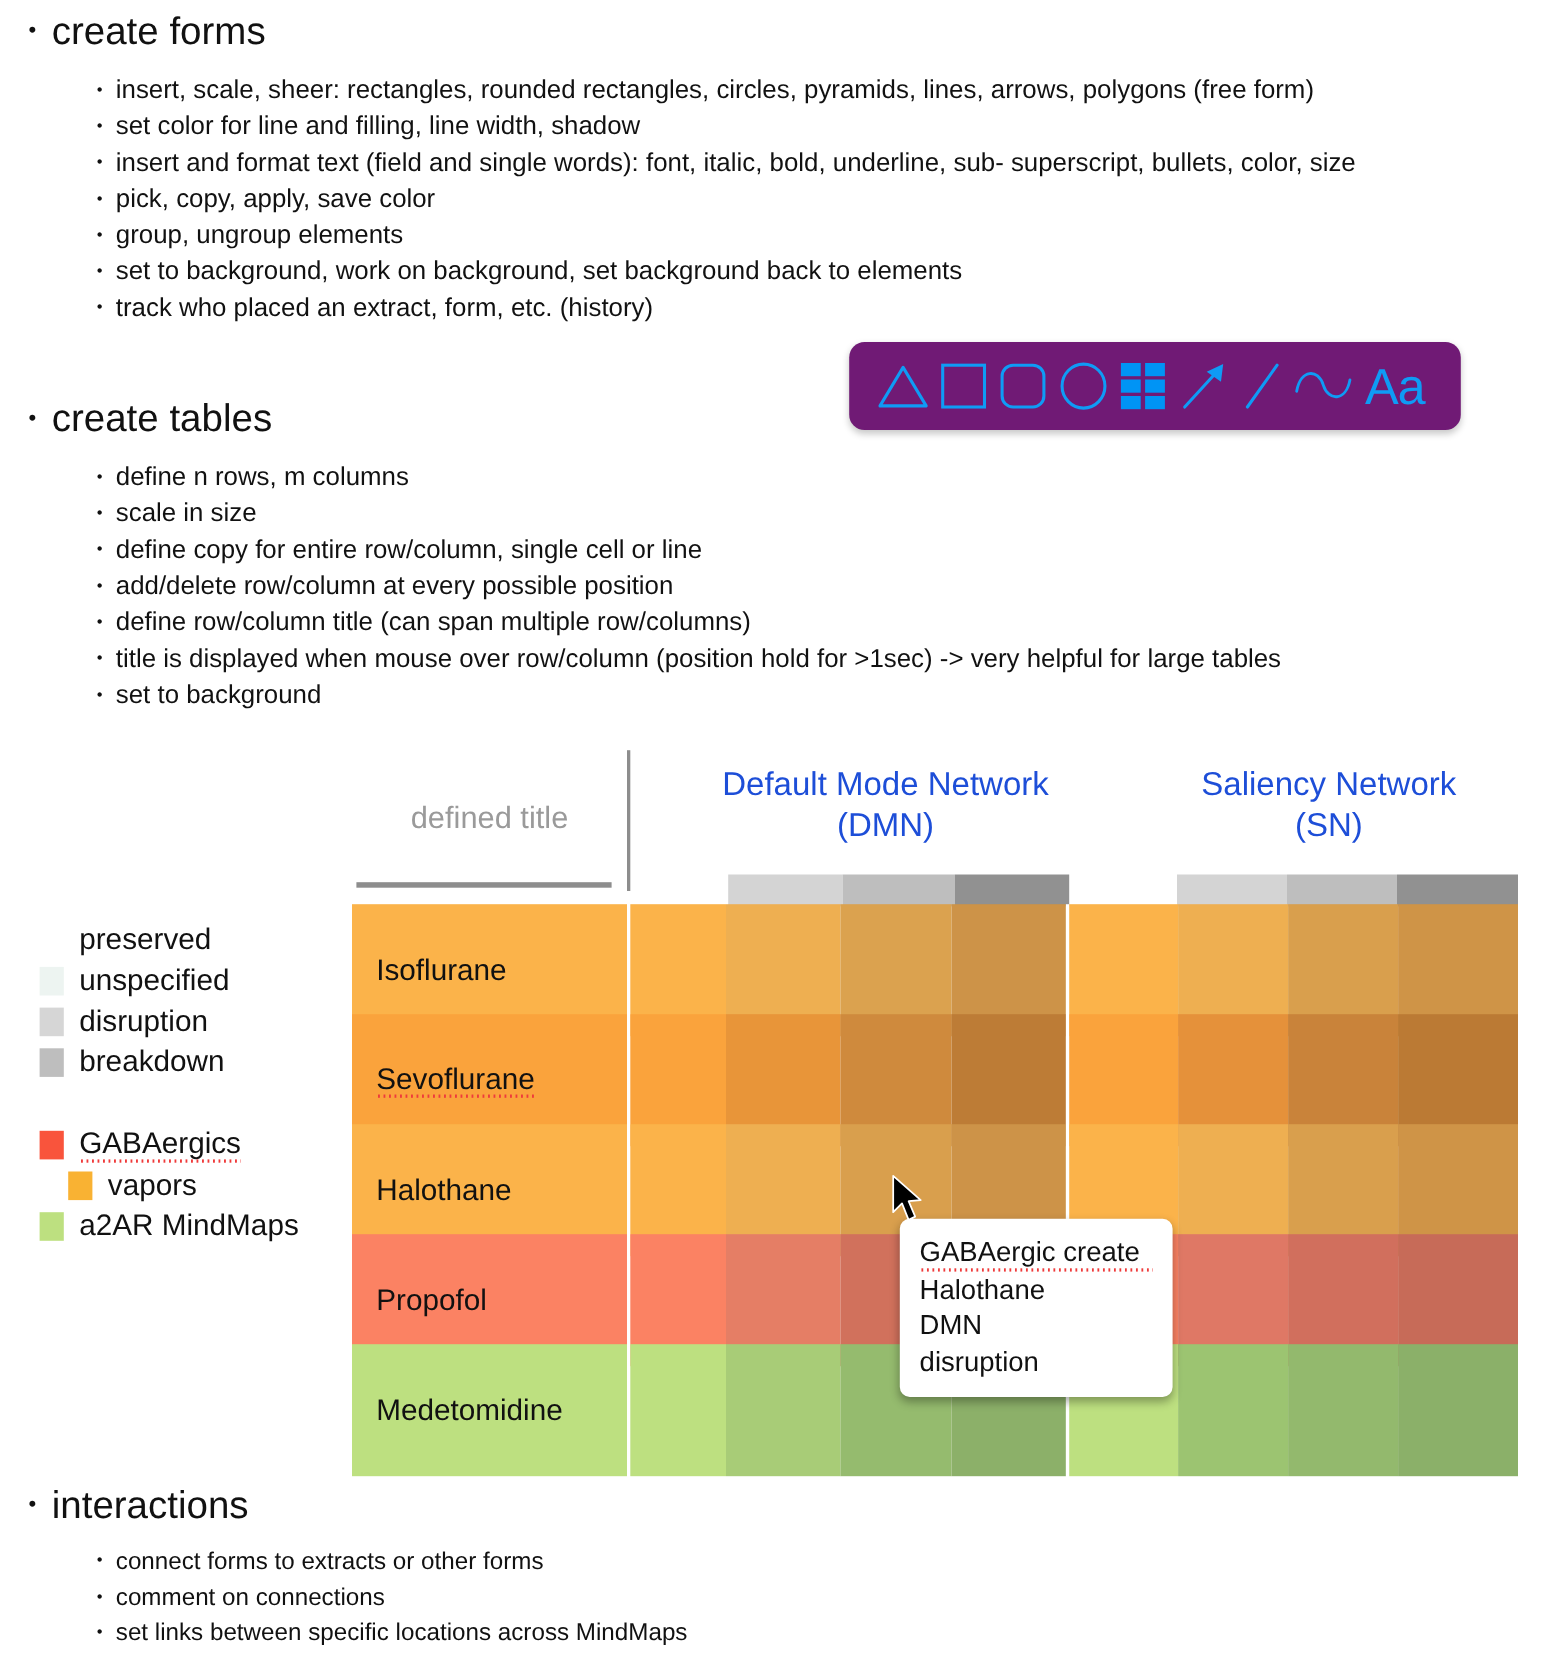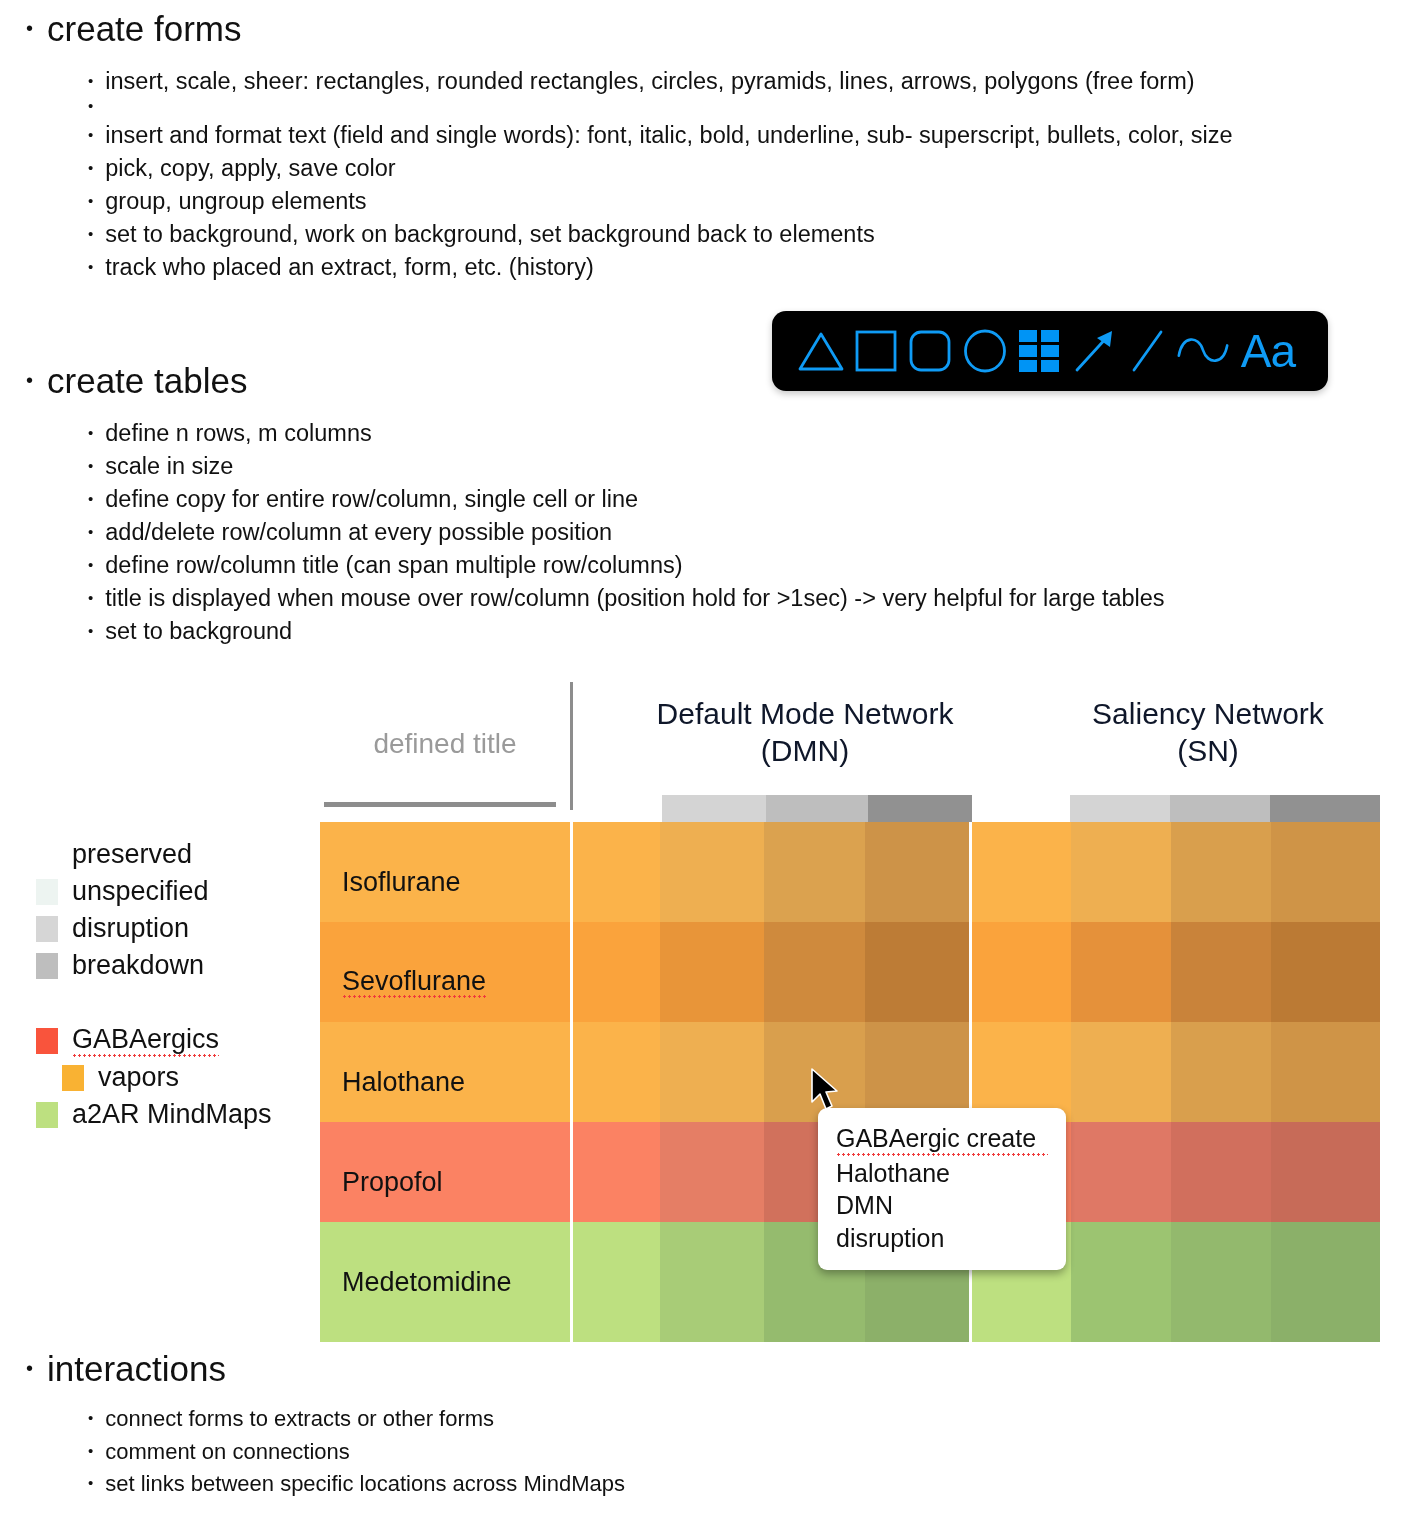--- a/index.html
+++ b/index.html
@@ -57,21 +57,21 @@
   #sec-interactions .sublist { margin-left: 62px; margin-top: 14px; }
   #sec-interactions .sublist li { font-size: 22px; line-height: 1.47; }
 
   
   #shape-toolbar {
     position: absolute;
     left: 772px;
     top: 311px;
     width: 556px;
     height: 80px;
-    background: #000000;
+    background: #701a75;
     border-radius: 14px;
     box-shadow: 0 3px 7px rgba(0,0,0,0.22);
     display: flex;
     align-items: center;
     justify-content: space-between;
     padding: 0 22px;
     box-sizing: border-box;
   }
   #shape-toolbar .tool {
     display: flex;
@@ -122,21 +122,21 @@
     left: 250px; top: 0;
     width: 3px; height: 128px;
     background: #8d8d8d;
   }
   .group-title {
     position: absolute;
     top: 14px;
     text-align: center;
     font-size: 30px;
     line-height: 1.22;
-    color: #0f172a;
+    color: #1d4ed8;
   }
   #group-dmn { left: 260px; width: 450px; }
   #group-sn  { left: 716px; width: 344px; }
 
   
   .scale-strip {
     position: absolute;
     top: 113px;
     height: 29px;
     display: flex;
@@ -228,20 +228,21 @@
     <span class="bullet">•</span>
     <span>create forms</span>
   </div>
   <ul class="sublist">
     <li>
         <span class="bullet">•</span>
         <span>insert, scale, sheer: rectangles, rounded rectangles, circles, pyramids, lines, arrows, polygons (free form)</span>
       </li>
     <li>
         <span class="bullet">•</span>
+        <span>set color for line and filling, line width, shadow</span>
       </li>
     <li>
         <span class="bullet">•</span>
         <span>insert and format text (field and single words): font, italic, bold, underline, sub- superscript, bullets, color, size</span>
       </li>
     <li>
         <span class="bullet">•</span>
         <span>pick, copy, apply, save color</span>
       </li>
     <li>

